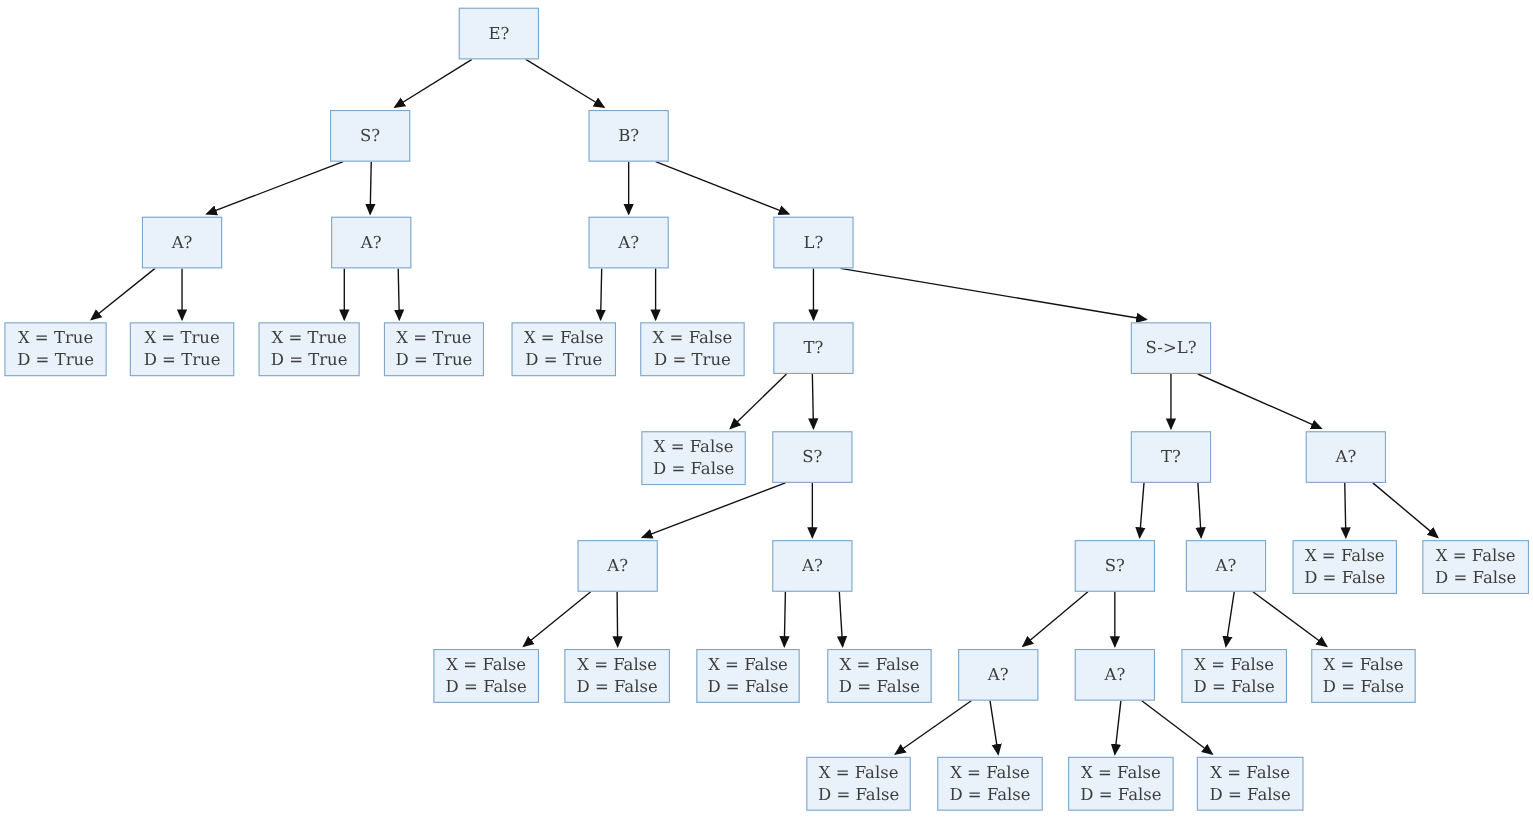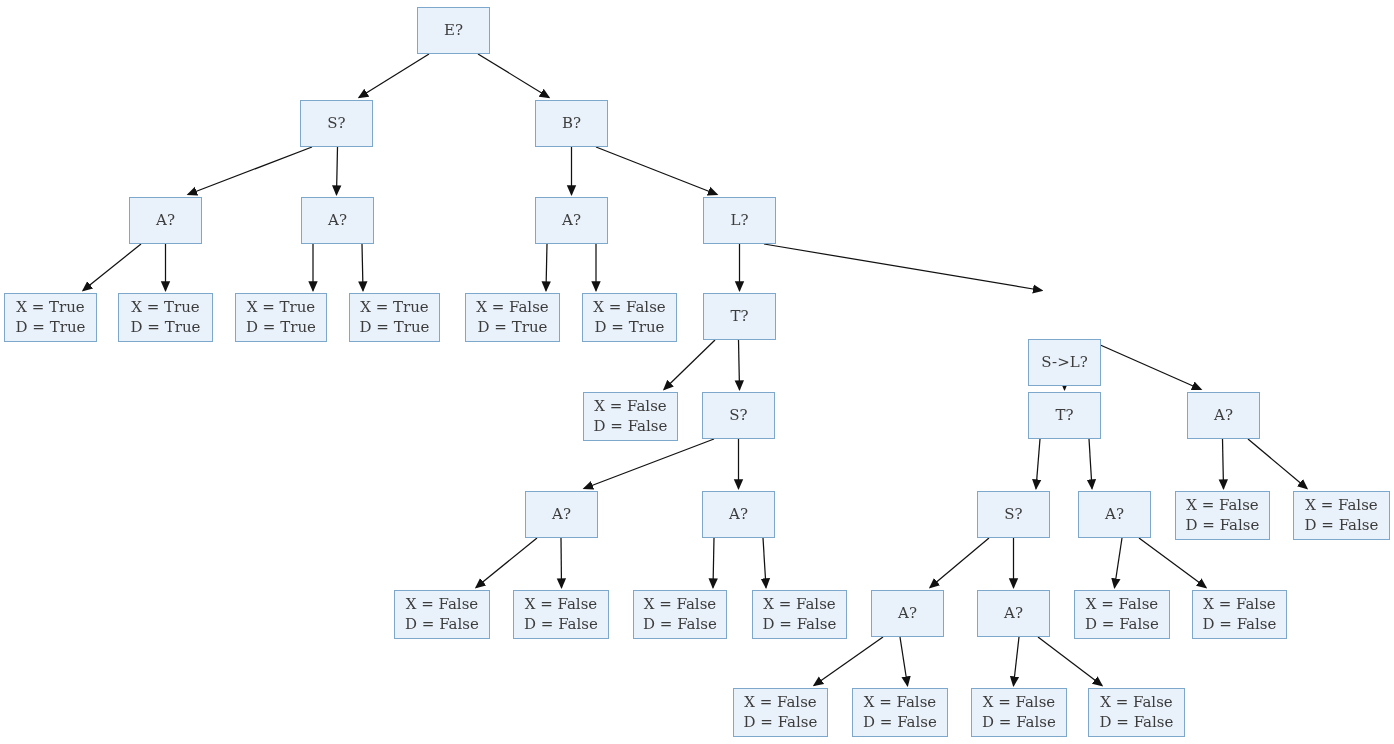--- a/index.html
+++ b/index.html
@@ -110,21 +110,21 @@
       </div>
       <div class="node decision" style="left: 535px; top: 197px; width: 73px; height: 47px;">
         <span class="node-label">A?</span>
       </div>
       <div class="node decision" style="left: 703px; top: 197px; width: 73px; height: 47px;">
         <span class="node-label">L?</span>
       </div>
       <div class="node decision" style="left: 703px; top: 293px; width: 73px; height: 47px;">
         <span class="node-label">T?</span>
       </div>
-      <div class="node decision" style="left: 1028px; top: 293px; width: 73px; height: 47px; margin-top: 46px;">
+      <div class="node decision" style="left: 1028px; top: 293px; width: 73px; height: 47px;">
         <span class="node-label">S-&gt;L?</span>
       </div>
       <div class="node decision" style="left: 702px; top: 392px; width: 73px; height: 47px;">
         <span class="node-label">S?</span>
       </div>
       <div class="node decision" style="left: 1028px; top: 392px; width: 73px; height: 47px;">
         <span class="node-label">T?</span>
       </div>
       <div class="node decision" style="left: 1187px; top: 392px; width: 73px; height: 47px;">
         <span class="node-label">A?</span>

